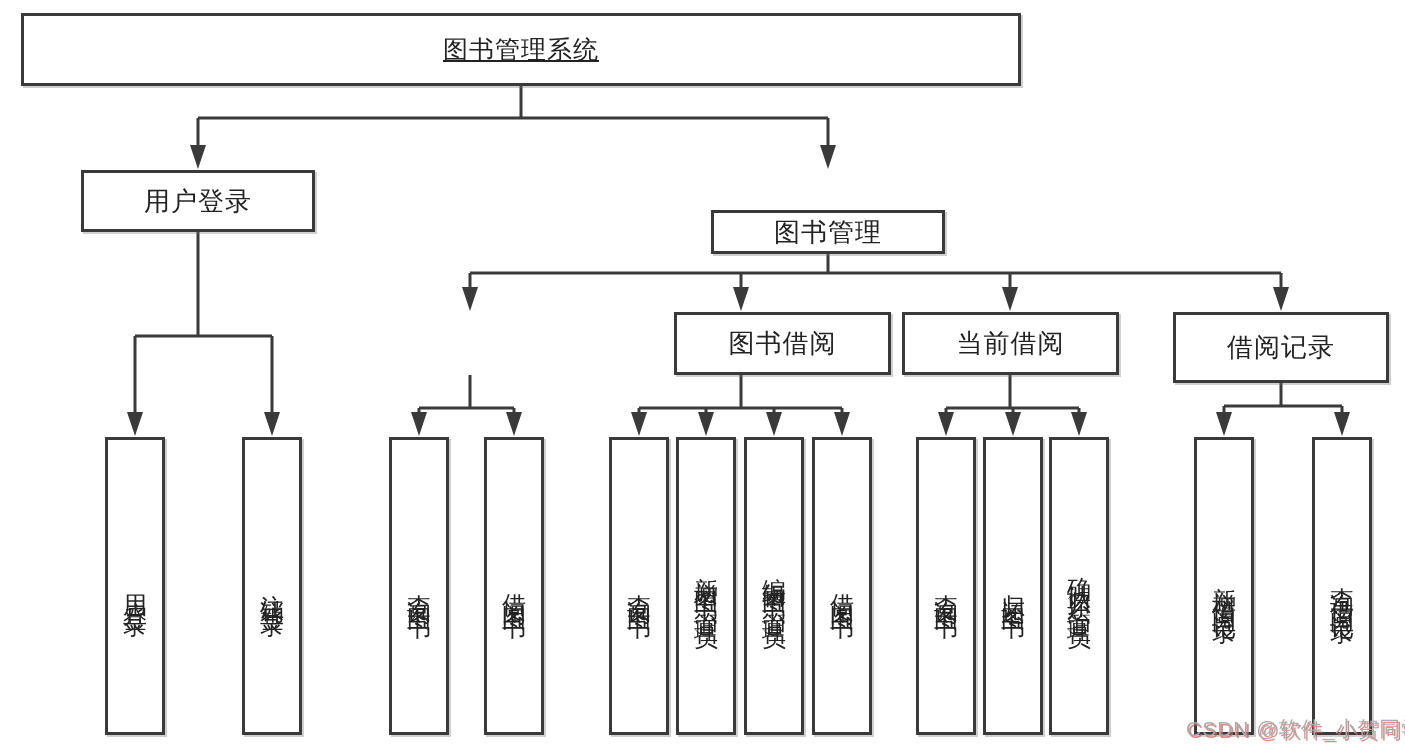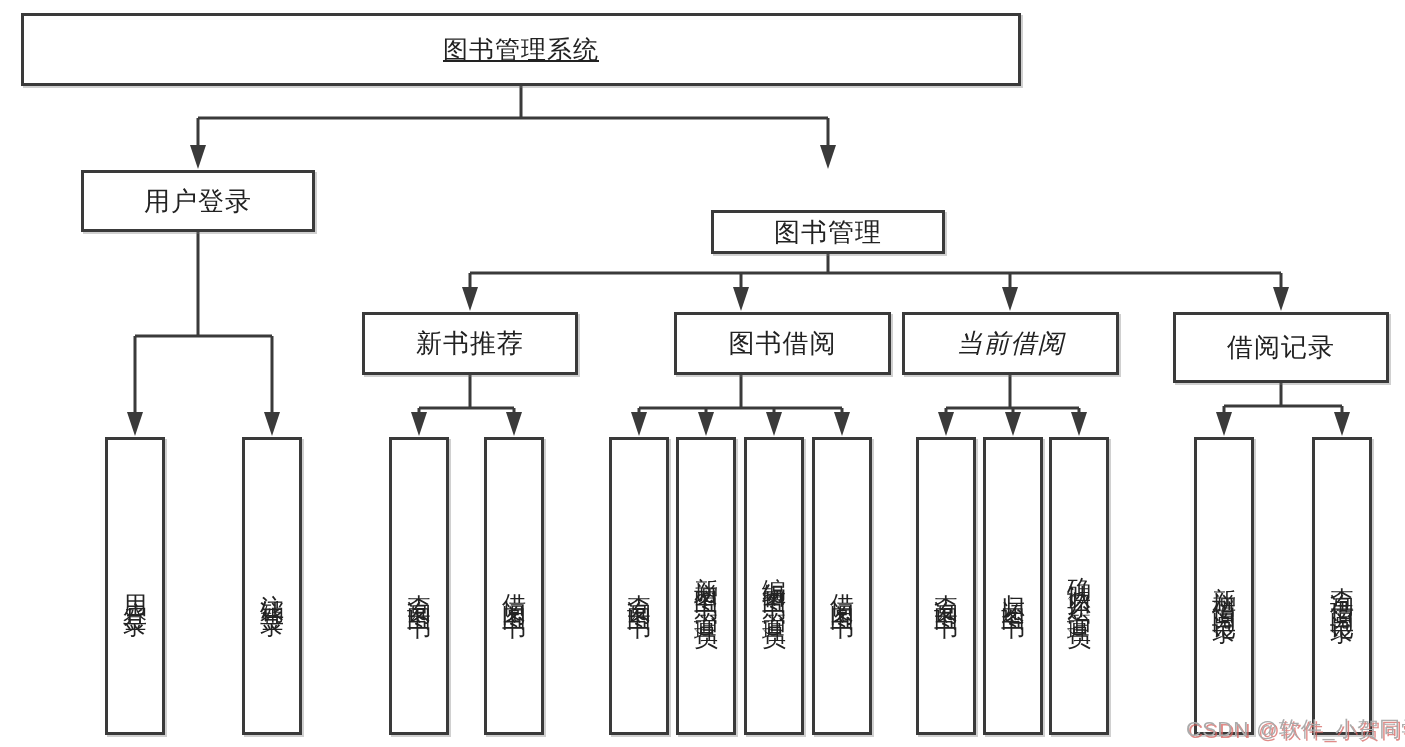--- a/index.html
+++ b/index.html
@@ -84,23 +84,22 @@
       <polygon points="1216,412 1232,412 1224,436"></polygon>
       <polygon points="1334,412 1350,412 1342,436"></polygon>
     </g>
   </svg>
 
   <div class="node rootnode" style="left:21px;top:13px;width:1000px;height:73px;text-decoration:underline;">图书管理系统</div>
 
   <div class="node hnode" style="left:81px;top:170px;width:234px;height:62px;">用户登录</div>
   <div class="node hnode" style="left:711px;top:164px;width:234px;height:44px;margin-top:46px;">图书管理</div>
 
-  <div class="node hnode" style="left:362px;top:312px;width:216px;height:63px;">新书推荐</div>
   <div class="node hnode" style="left:633px;top:312px;width:217px;height:63px;margin-left:41px;">图书借阅</div>
-  <div class="node hnode" style="left:902px;top:312px;width:217px;height:63px;font-style:italic;">当前借阅</div>
+  <div class="node hnode" style="left:902px;top:312px;width:217px;height:63px;">当前借阅</div>
   <div class="node hnode" style="left:1173px;top:312px;width:216px;height:71px;">借阅记录</div>
 
   <div class="node vnode" style="left:105px;top:437px;width:60px;height:298px;">用户登录</div>
   <div class="node vnode" style="left:242px;top:437px;width:60px;height:298px;">注销登录</div>
 
   <div class="node vnode" style="left:389px;top:437px;width:60px;height:298px;">查询图书</div>
   <div class="node vnode" style="left:484px;top:437px;width:60px;height:298px;">借阅图书</div>
 
   <div class="node vnode" style="left:609px;top:437px;width:60px;height:298px;">查询图书</div>
   <div class="node vnode" style="left:676px;top:437px;width:60px;height:298px;">新增图书（管理员）</div>

